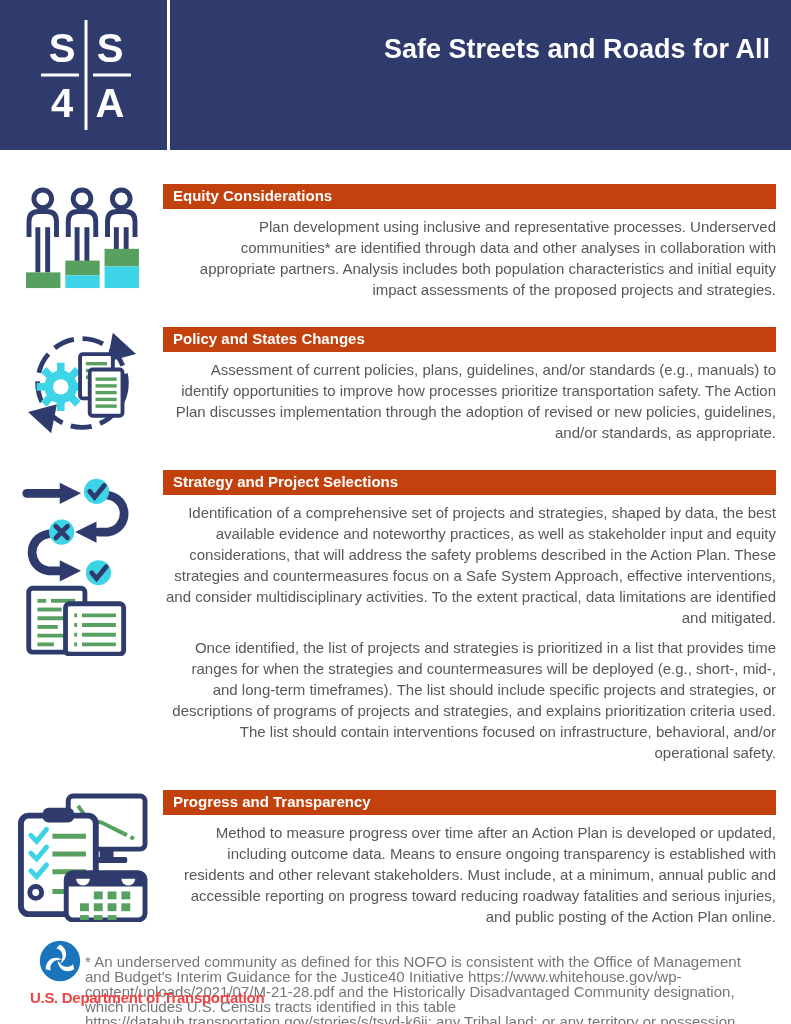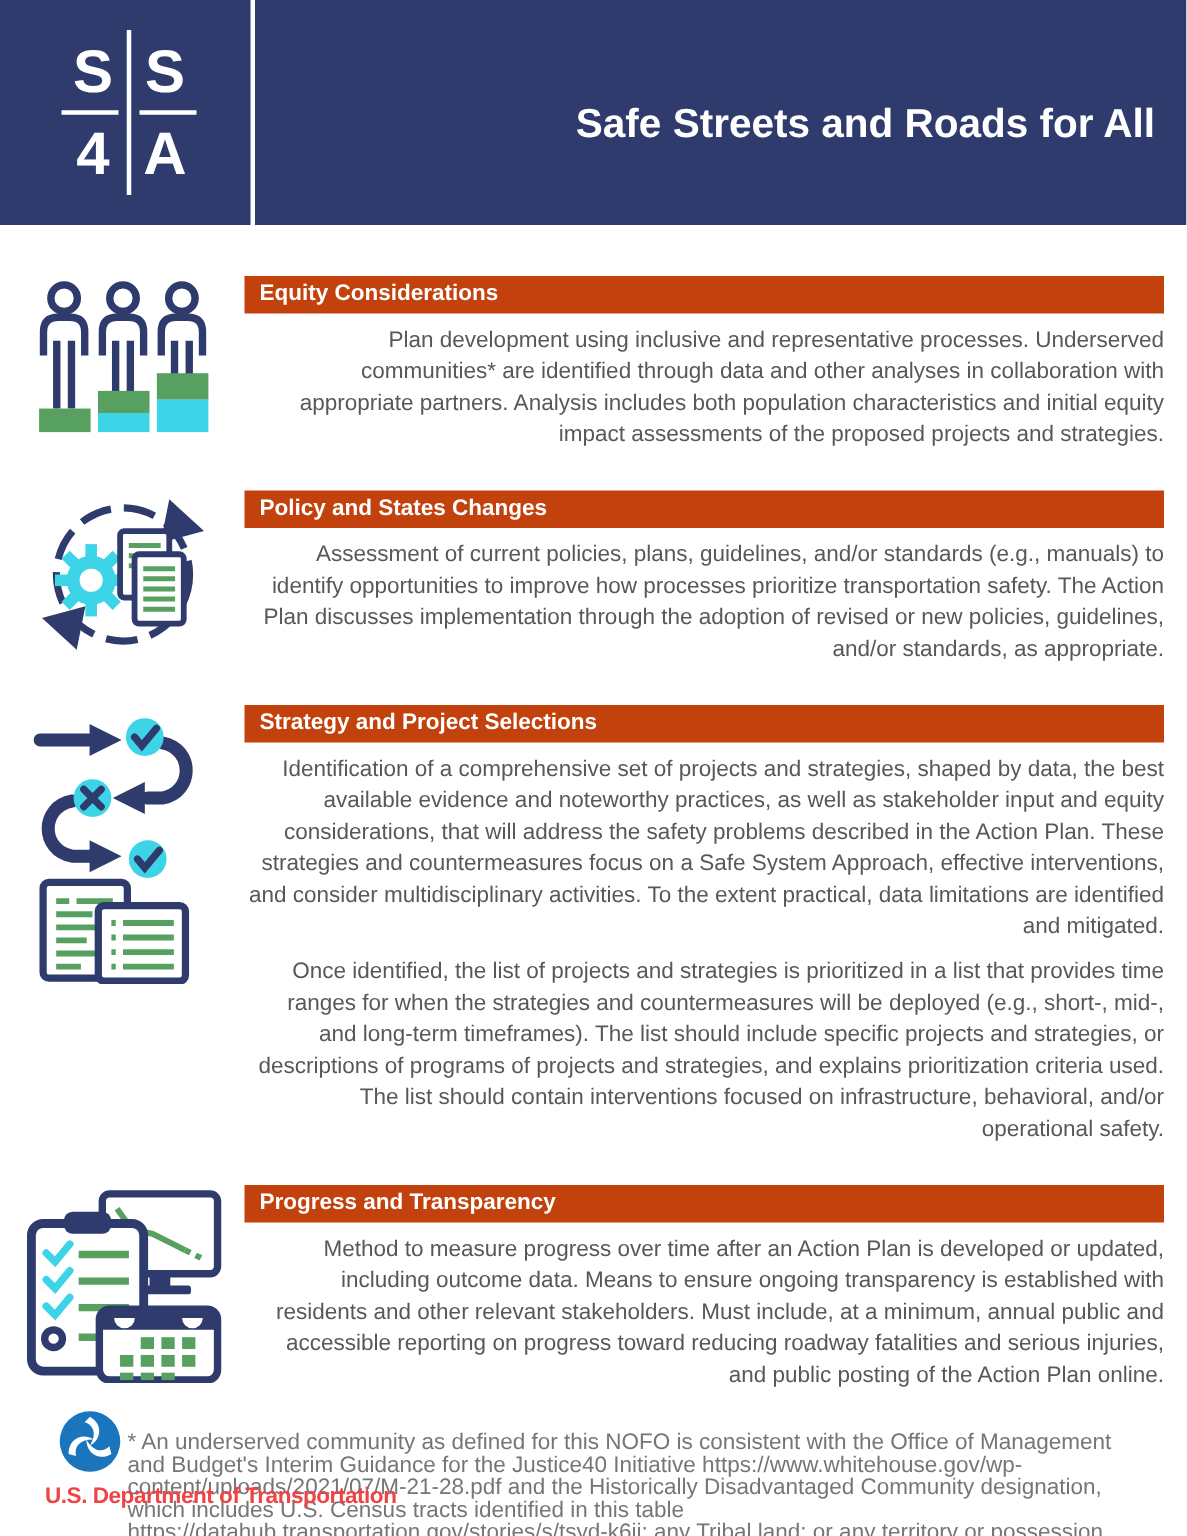--- a/index.html
+++ b/index.html
@@ -33,21 +33,21 @@
   .logo .hbar-left {
     position:absolute; top:50%; left:3px; width:38px; height:3px;
     background:#ffffff; transform:translateY(-50%);
   }
   .logo .hbar-right {
     position:absolute; top:50%; right:3px; width:38px; height:3px;
     background:#ffffff; transform:translateY(-50%);
   }
   .banner-titles {
     position:absolute; right:21px; top:0; height:114px;
-    display:flex; justify-content:center; align-items:flex-end;
+    display:flex; flex-direction:column; justify-content:center; align-items:flex-end;
     color:#ffffff;
   }
   .banner-subtitle { font-size:27px; font-weight:bold; margin-bottom:16px; }
   .banner-title    { font-size:38px; font-weight:bold; }
 
   
   main { padding-top:34px; }
   .section { display:flex; margin-bottom:18px; }
   .icon-col {
     width:163px; flex:none; display:flex; justify-content:center;

